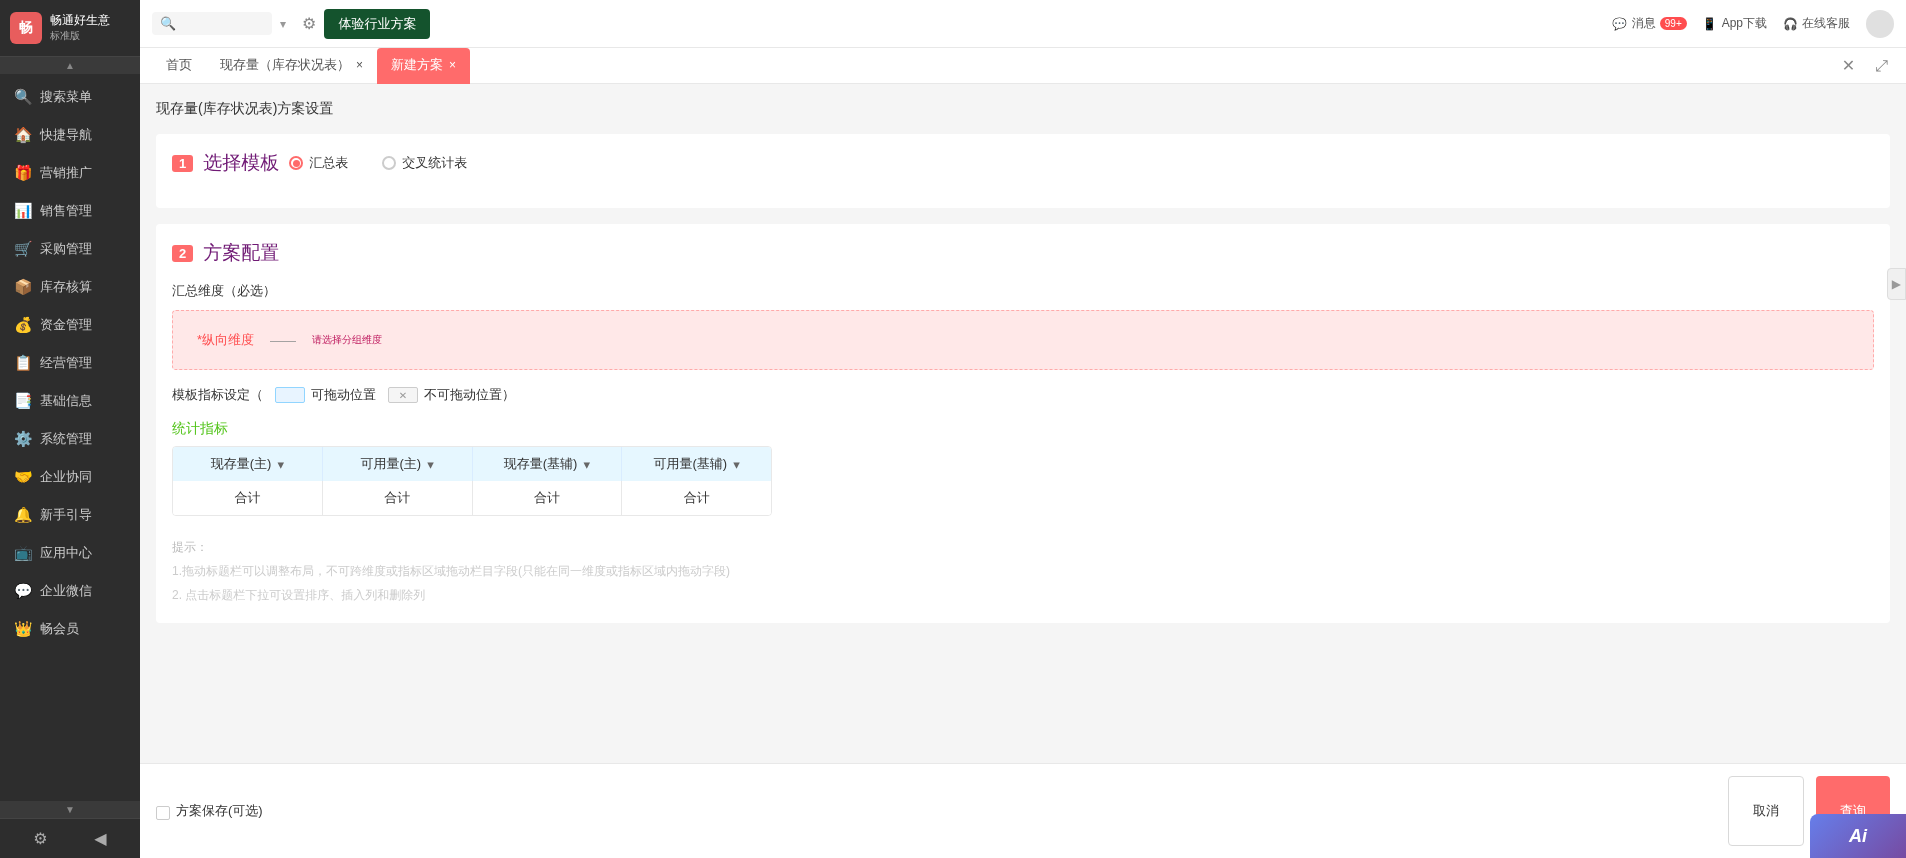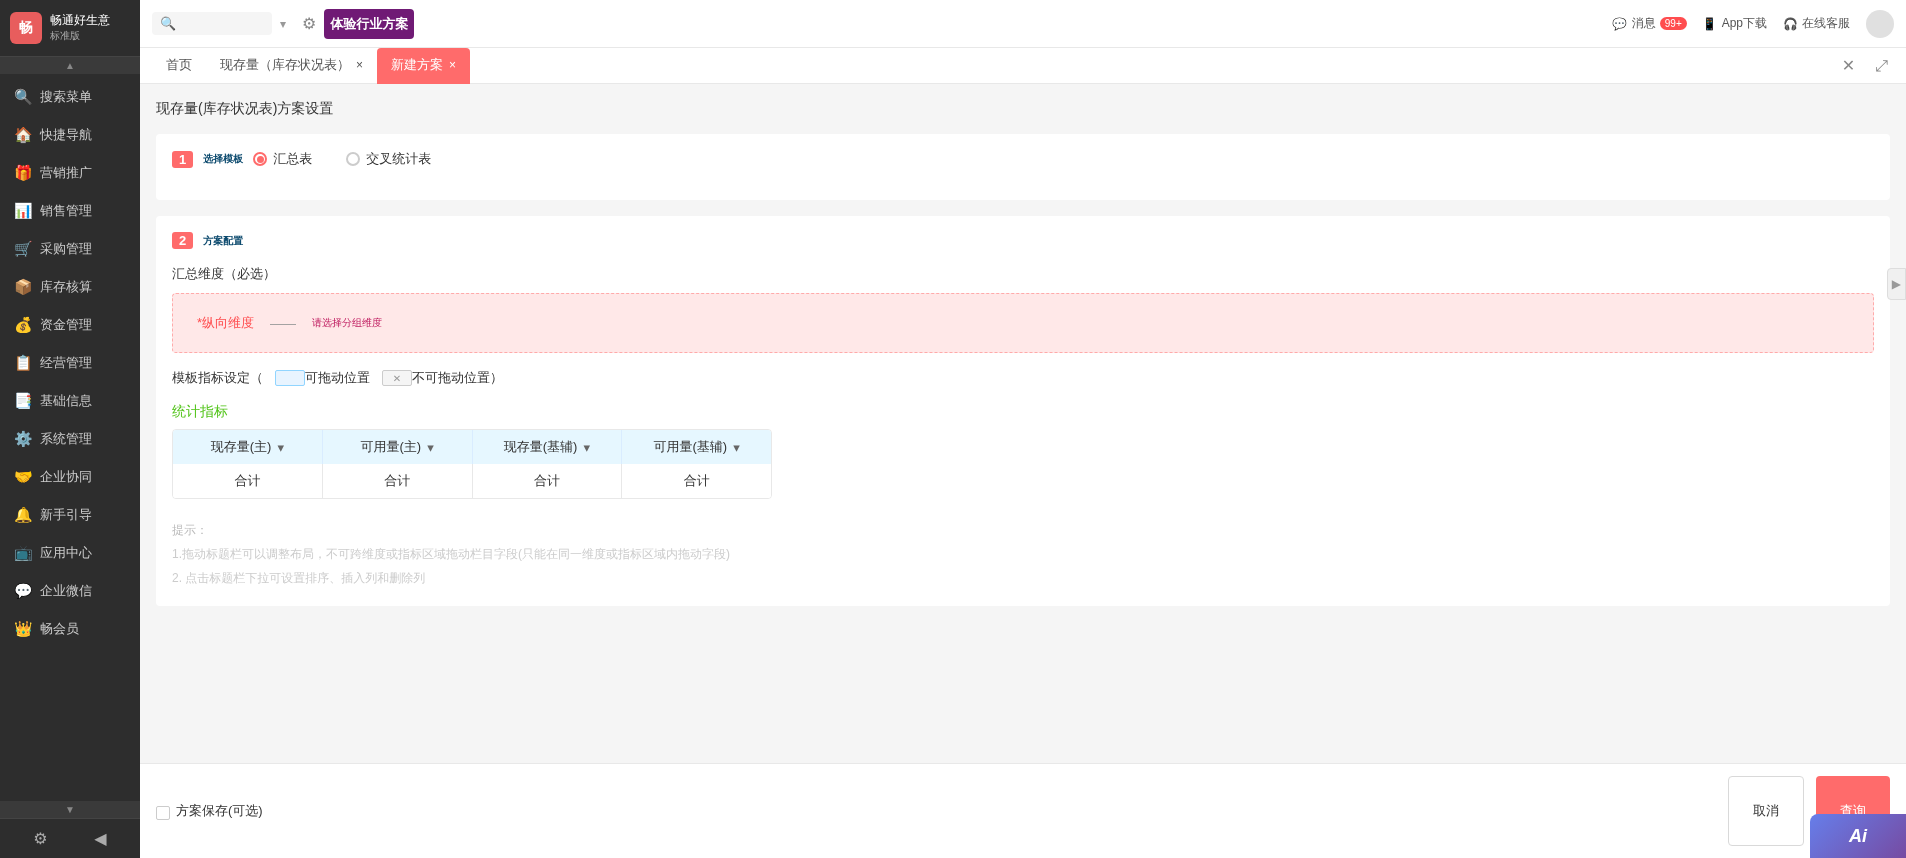--- a/index.html
+++ b/index.html
@@ -80,28 +80,27 @@
       padding: 4px 8px;
       gap: 4px;
       min-width: 120px;
     }
     .topbar-search input {
       border: none; background: transparent; outline: none; font-size: 12px; width: 80px;
     }
     .topbar-dropdown { color: #999; cursor: pointer; font-size: 12px; }
     .topbar-gear { color: #888; cursor: pointer; font-size: 16px; margin-left: 8px; }
     .topbar-industry-btn {
-      background: #701a75;
+      background: #14532d;
       color: white;
       border: none;
       border-radius: 4px;
-      padding: 6px 6px;
-      cursor: pointer;
-      font-size: 13px;
-      font-weight: bold;
+      padding: 6px 14px;
+      cursor: pointer;
+      font-size: 13px;
     }
     .topbar-right {
       margin-left: auto;
       display: flex;
       align-items: center;
       gap: 16px;
     }
     .topbar-icon-group {
       display: flex;
       align-items: center;
@@ -188,23 +187,23 @@
     }
     .section-number {
       background: #ff6b6b;
       color: white;
       border-radius: 3px;
       padding: 1px 7px;
       font-size: 13px;
       font-weight: bold;
     }
     .section-title {
-      font-size: 10px;
-      color: #0c4a6e;
-      font-weight: 700;
+      font-size: 19px;
+      color: #701a75;
+      font-weight: 400;
     }
 
     .radio-group {
       display: flex;
       align-items: center;
       gap: 34px;
     }
     .radio-item {
       display: flex;
       align-items: center;
@@ -256,20 +255,21 @@
       display: flex;
       align-items: center;
       gap: 12px;
       margin-bottom: 16px;
       font-size: 13px;
       color: #333;
     }
     .indicator-draggable {
       display: flex;
       align-items: center;
+      gap: 6px;
     }
     .indicator-box {
       width: 30px; height: 16px;
       background: #e8f4ff;
       border: 1px solid #91d5ff;
       border-radius: 2px;
     }
     .indicator-box.undraggable {
       background: #f5f5f5;
       border: 1px solid #ccc;

